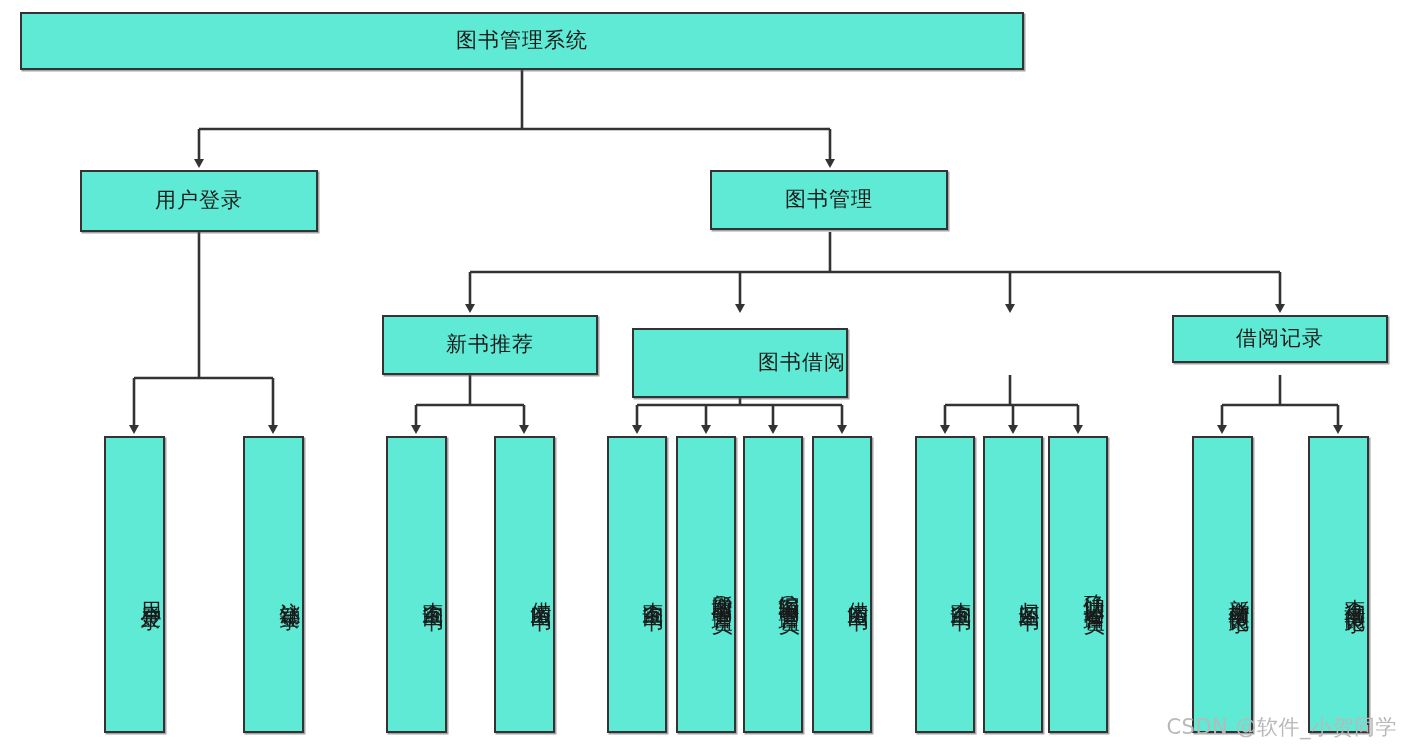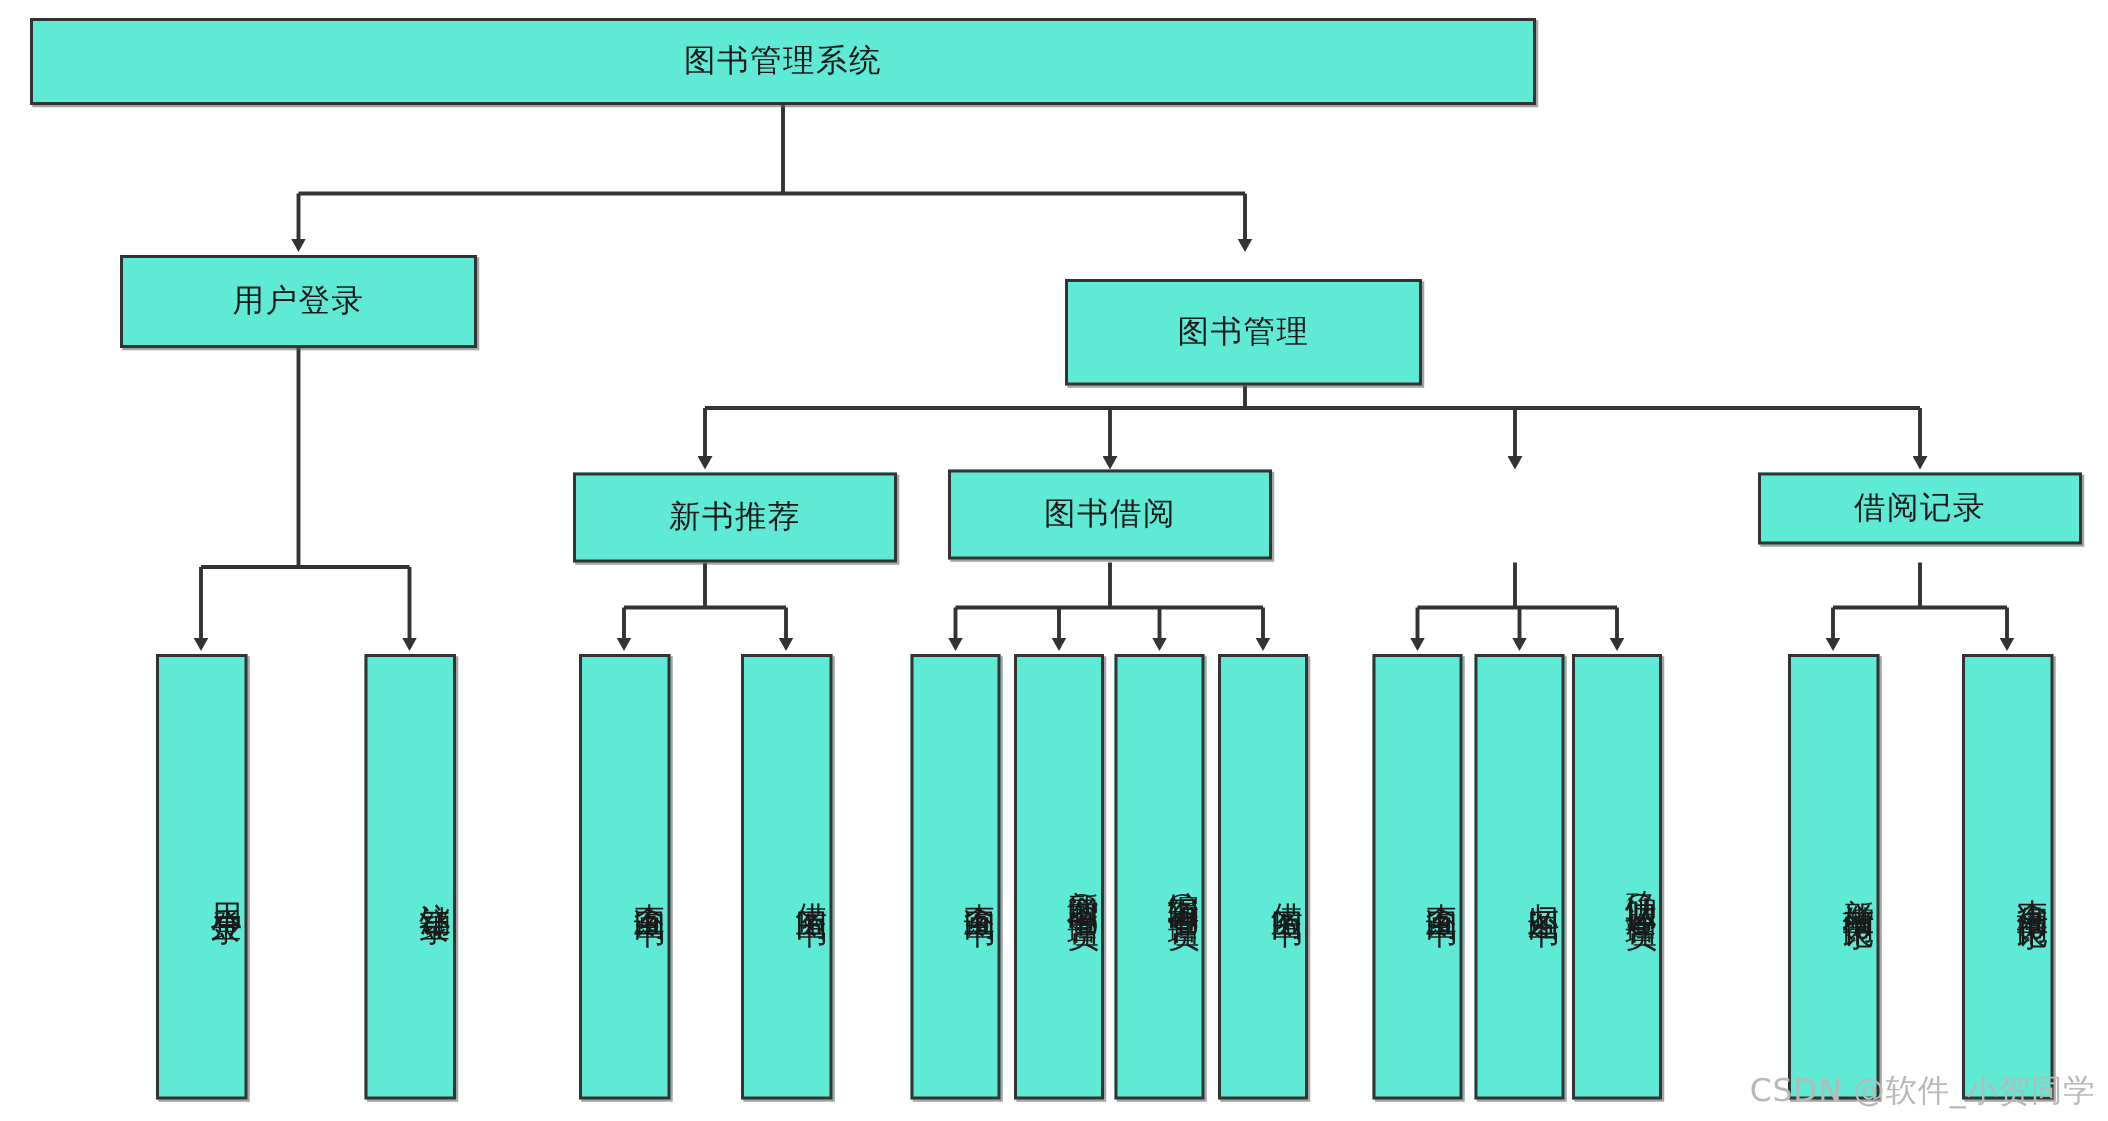--- a/index.html
+++ b/index.html
@@ -125,28 +125,28 @@
     </g>
   </svg>
 
   <div class="node horiz" style="left:20px; top:12px; width:1004px; height:58px;">
     <span>图书管理系统</span>
   </div>
 
   <div class="node horiz" style="left:80px; top:170px; width:238px; height:62px;">
     <span>用户登录</span>
   </div>
-  <div class="node horiz" style="left:710px; top:186px; width:238px; height:71px;justify-content:center;">
+  <div class="node horiz" style="left:710px; top:170px; width:238px; height:60px;justify-content:center;">
     <span>图书管理</span>
   </div>
 
   <div class="node horiz" style="left:382px; top:315px; width:216px; height:60px;">
     <span>新书推荐</span>
   </div>
-  <div class="node horiz" style="left:632px; top:313px; width:216px; height:60px;">
+  <div class="node horiz" style="left:632px; top:328px; width:216px; height:70px;justify-content:flex-end;">
     <span>图书借阅</span>
   </div>
   <div class="node horiz" style="left:1172px; top:315px; width:216px; height:48px;">
     <span>借阅记录</span>
   </div>
 
   <div class="node vert" style="left:104px; top:436px; width:61px; height:297px;">
     <span class="vlabel">用户登录</span>
   </div>
   <div class="node vert" style="left:243px; top:436px; width:61px; height:297px;">

